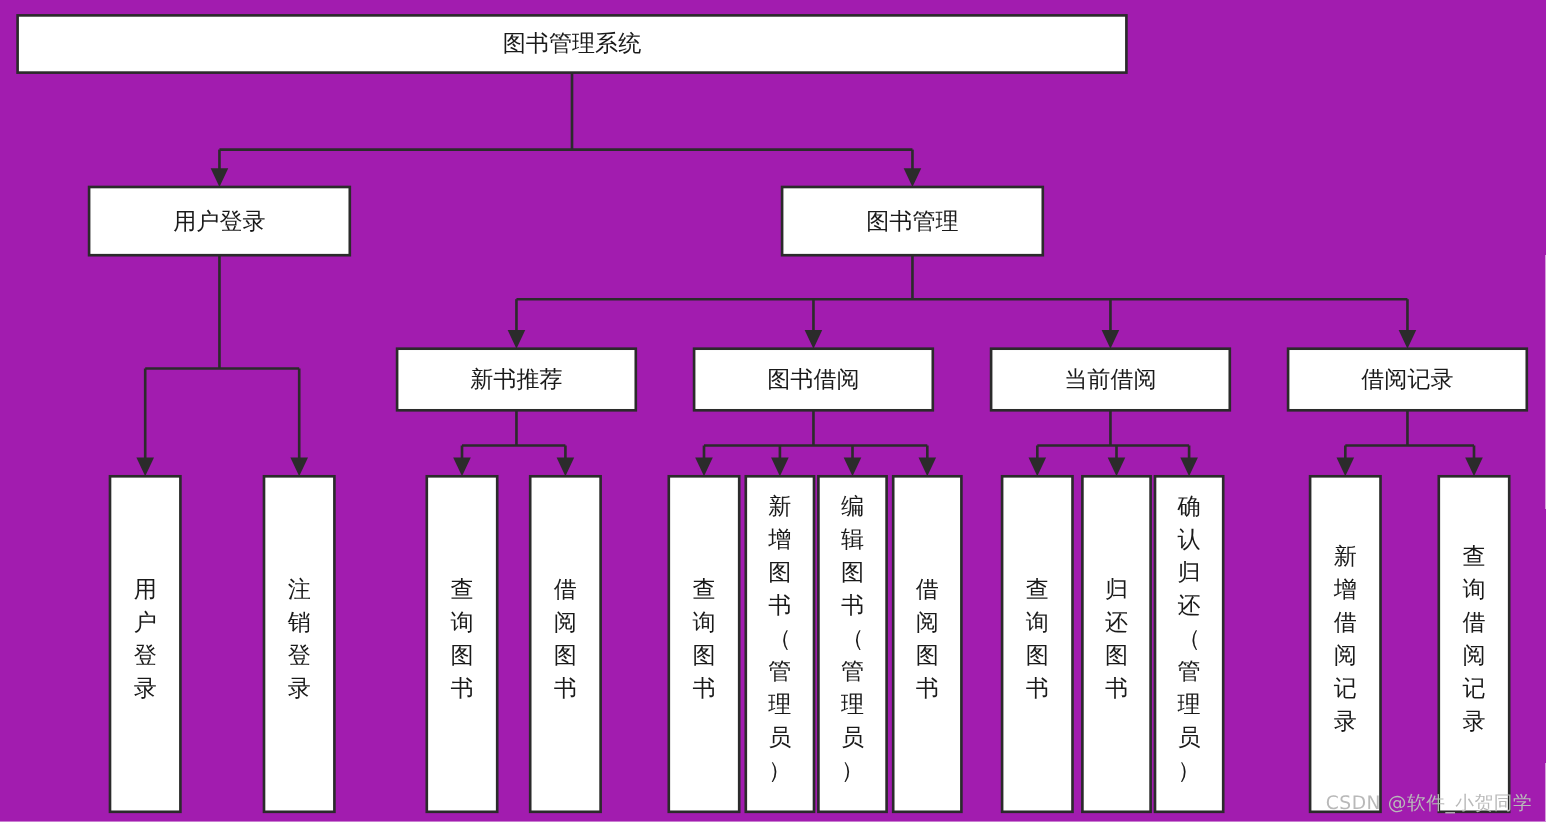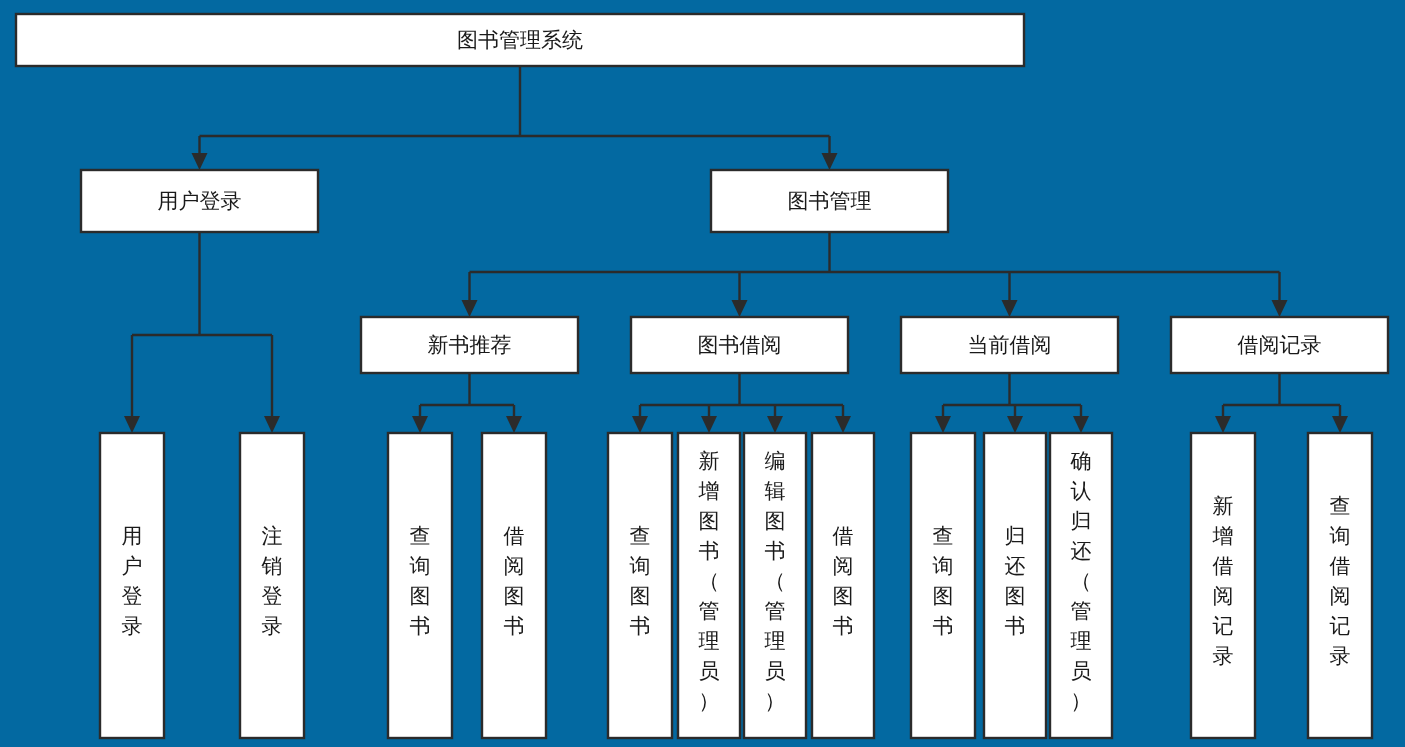--- a/index.html
+++ b/index.html
@@ -8,21 +8,21 @@
     padding: 0;
     background: #ffffff;
   }
   body {
     font-family: "DejaVu Sans", "Liberation Sans", sans-serif;
   }
   #diagram-root {
     position: relative;
     width: 1405px;
     height: 747px;
-    background: #0369a1;
+    background: #a21caf;
     overflow: hidden;
   }
   svg#tree-svg {
     position: absolute;
     left: 0;
     top: 0;
     width: 1405px;
     height: 747px;
     display: block;
   }
@@ -201,13 +201,14 @@
         <g>
           <rect x="1191" y="433" width="64" height="305" class="node-box"></rect>
           <text x="1223" y="512.5" class="node-label-vertical"><tspan x="1223" dy="0">新</tspan><tspan x="1223" dy="30">增</tspan><tspan x="1223" dy="30">借</tspan><tspan x="1223" dy="30">阅</tspan><tspan x="1223" dy="30">记</tspan><tspan x="1223" dy="30">录</tspan></text>
         </g>
         <g>
           <rect x="1308" y="433" width="64" height="305" class="node-box"></rect>
           <text x="1340" y="512.5" class="node-label-vertical"><tspan x="1340" dy="0">查</tspan><tspan x="1340" dy="30">询</tspan><tspan x="1340" dy="30">借</tspan><tspan x="1340" dy="30">阅</tspan><tspan x="1340" dy="30">记</tspan><tspan x="1340" dy="30">录</tspan></text>
         </g>
       </g>
   </svg>
+  <div class="watermark">CSDN @软件_小贺同学</div>
 </div>
 
 </body></html>

